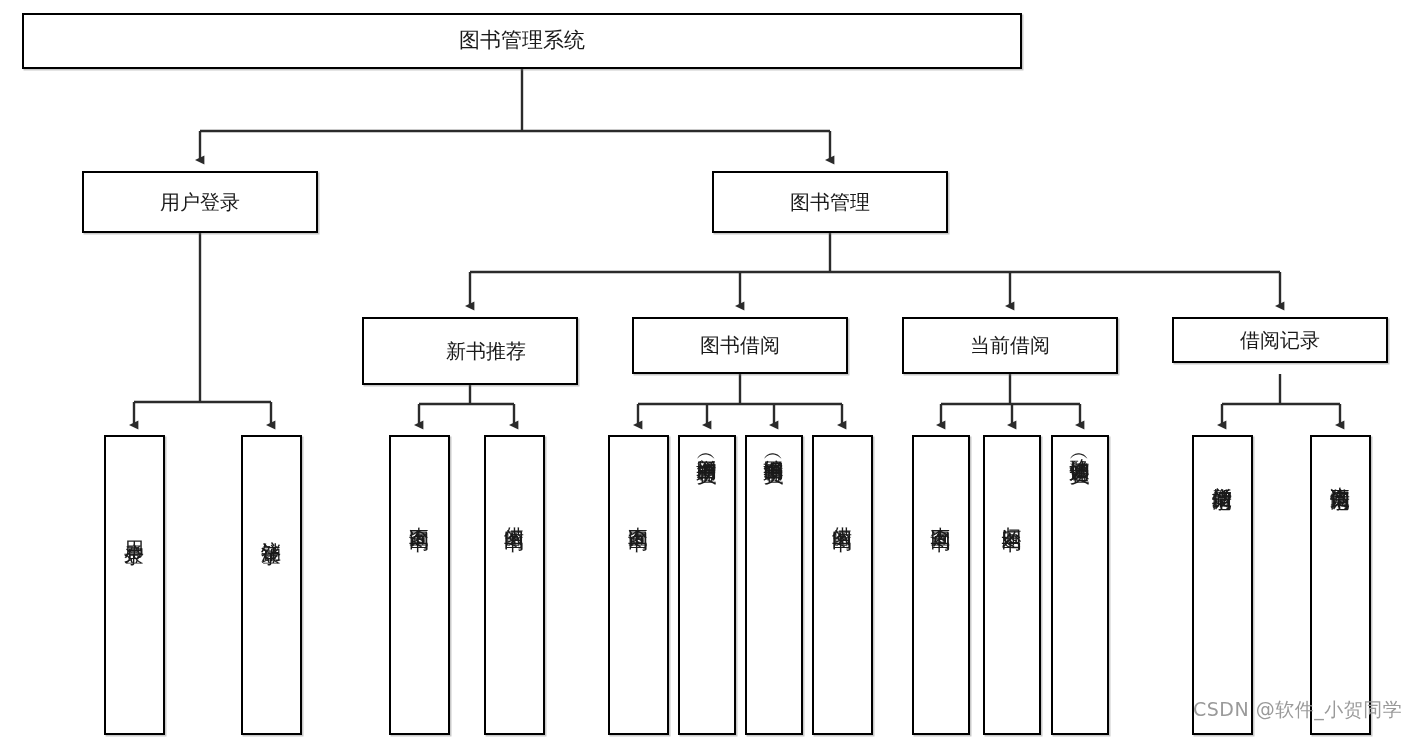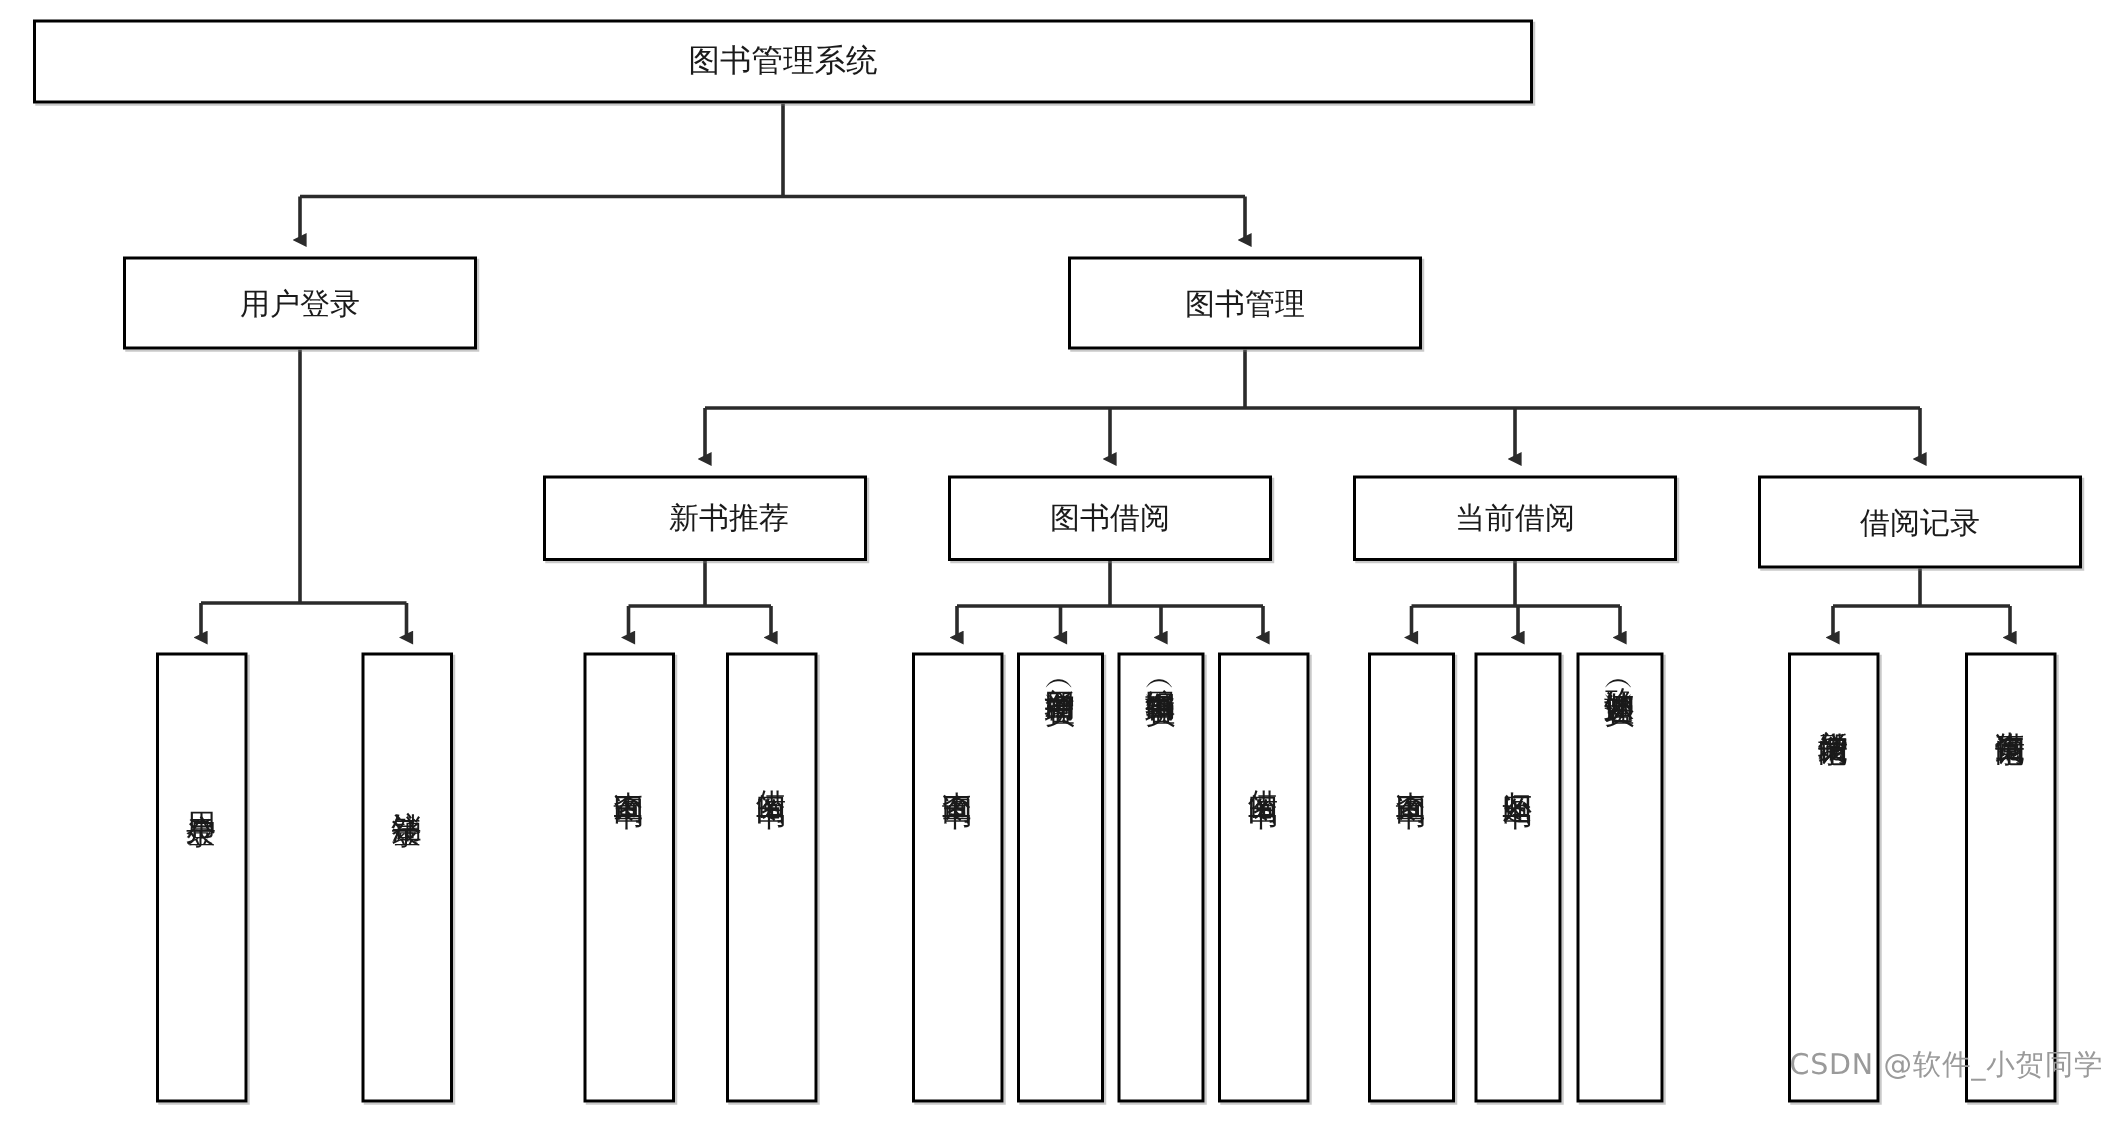--- a/index.html
+++ b/index.html
@@ -127,30 +127,30 @@
     <span class="lbl">图书管理系统</span>
   </div>
 
   <div class="node lvl2" style="left:82px; top:171px; width:236px; height:62px;">
     <span class="lbl">用户登录</span>
   </div>
   <div class="node lvl2" style="left:712px; top:171px; width:236px; height:62px;">
     <span class="lbl">图书管理</span>
   </div>
 
-  <div class="node lvl3" style="left:362px; top:317px; width:216px; height:57px;padding-left:32px;">
+  <div class="node lvl3" style="left:362px; top:317px; width:216px; height:68px;padding-left:32px;">
     <span class="lbl">新书推荐</span>
   </div>
   <div class="node lvl3" style="left:902px; top:317px; width:216px; height:57px;">
     <span class="lbl">当前借阅</span>
   </div>
   <div class="node lvl3" style="left:632px; top:317px; width:216px; height:57px;">
     <span class="lbl">图书借阅</span>
   </div>
-  <div class="node lvl3" style="left:1172px; top:317px; width:216px; height:62px;">
+  <div class="node lvl3" style="left:1172px; top:317px; width:216px; height:46px;">
     <span class="lbl">借阅记录</span>
   </div>
 
   <div class="node leaf" style="left:104px; top:435px; width:61px; height:300px; padding-top:88px;">
     <span class="lbl">用户登录</span>
   </div>
   <div class="node leaf" style="left:241px; top:435px; width:61px; height:300px; padding-top:88px;">
     <span class="lbl">注销登录</span>
   </div>
 

